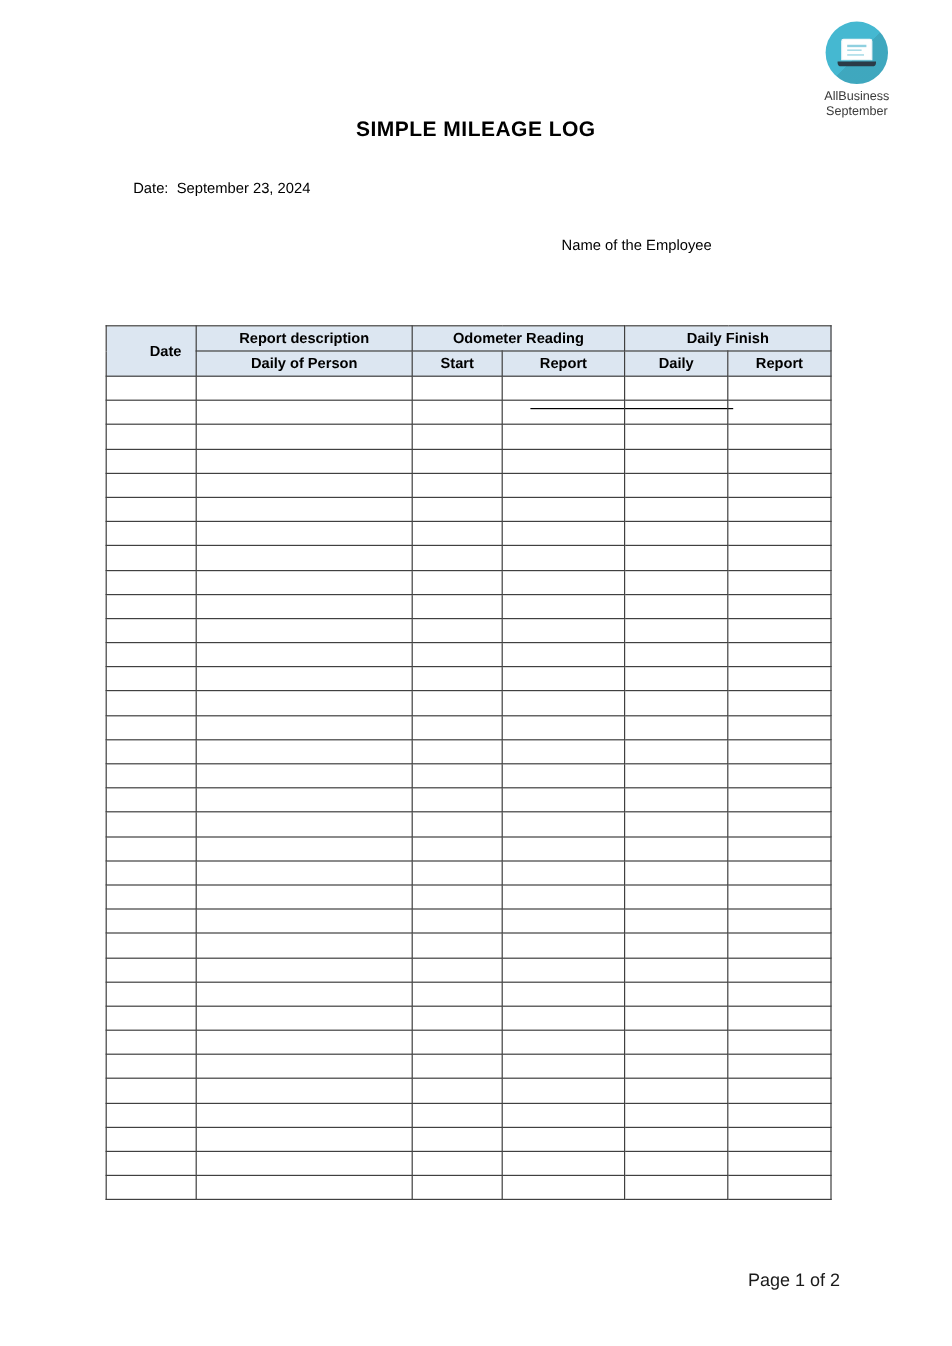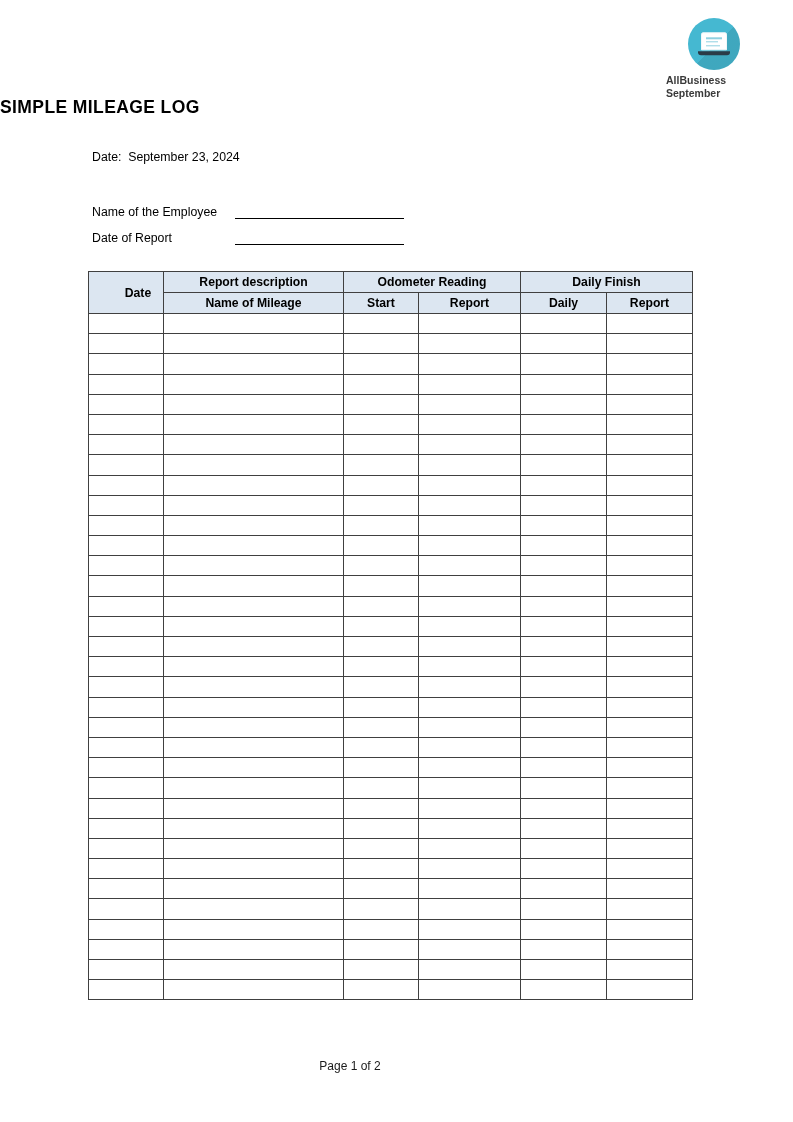--- a/index.html
+++ b/index.html
@@ -15,21 +15,21 @@
     color: #000000;
     overflow: hidden;
   }
 
   
   .logo-block {
     position: absolute;
     top: 18px;
     left: 666px;
     width: 96px;
-    font-weight: bold;
+    text-align: center;
   }
   .logo-circle {
     width: 52px;
     height: 52px;
     margin: 0 auto;
     border-radius: 50%;
     background: #45b8d1;
     position: relative;
     overflow: hidden;
   }
@@ -78,42 +78,44 @@
     color: #3a3a3a;
     font-family: "Liberation Sans", sans-serif;
   }
 
   
   .doc-title {
     position: absolute;
     top: 97px;
     left: 0;
     width: 793px;
+    text-align: center;
     font-size: 17.5px;
     font-weight: bold;
     letter-spacing: 0.4px;
   }
 
   
   .meta {
     position: absolute;
-    left: 92px;
+    left: 111px;
     top: 150px;
     width: 500px;
     font-size: 12.3px;
   }
   .meta-date {
     margin-bottom: 33px;
     white-space: pre;
   }
   .meta-row {
     display: flex;
     align-items: flex-end;
     height: 22px;
     margin-bottom: 4px;
+    flex-direction: column;
   }
   .meta-label {
     width: 143px;
     flex: 0 0 143px;
   }
   .meta-blank {
     width: 169px;
     border-bottom: 1.4px solid #000000;
     height: 13px;
   }
@@ -158,22 +160,22 @@
   col.c-finish { width: 102px; }
   col.c-miles  { width: 86px; }
   col.c-notes  { width: 86px; }
 
   
   .page-footer {
     position: absolute;
     top: 1059px;
     left: 0;
     width: 700px;
-    text-align: center;
-    font-size: 12px;
+    text-align: right;
+    font-size: 15px;
     color: #1a1a1a;
   }
 </style>
 </head>
 <body>
 
 <div class="logo-block">
   <div class="logo-circle">
     <div class="logo-shadow"></div>
     <div class="laptop">
@@ -194,44 +196,40 @@
 <div class="doc-title">SIMPLE MILEAGE LOG</div>
 
 <div class="meta">
   <div class="meta-date">Date:  September 23, 2024</div>
 
   <div class="meta-row">
     <span class="meta-label">Name of the Employee</span>
     <span class="meta-blank"></span>
   </div>
 
-  <div class="meta-row">
-    <span class="meta-label">Date of Report</span>
-    <span class="meta-blank"></span>
-  </div>
 </div>
 
 <table class="log-table">
   <colgroup>
     <col class="c-date">
       <col class="c-travel">
       <col class="c-start">
     <col class="c-finish">
       <col class="c-miles">
       <col class="c-notes">
   </colgroup>
   <thead>
     <tr>
       <th class="date-cell" rowspan="2">Date</th>
       <th>Report description</th>
       <th colspan="2">Odometer Reading</th>
       <th colspan="2">Daily Finish</th>
     </tr>
     <tr>
-      <th>Name of Mileage</th>
+      <th>Daily of Person</th>
       <th>Start</th>
       <th>Report</th>
       <th>Daily</th>
       <th>Report</th>
     </tr>
   </thead>
   <tbody id="log-body">
       <tr>
         <td></td>
         <td></td>

